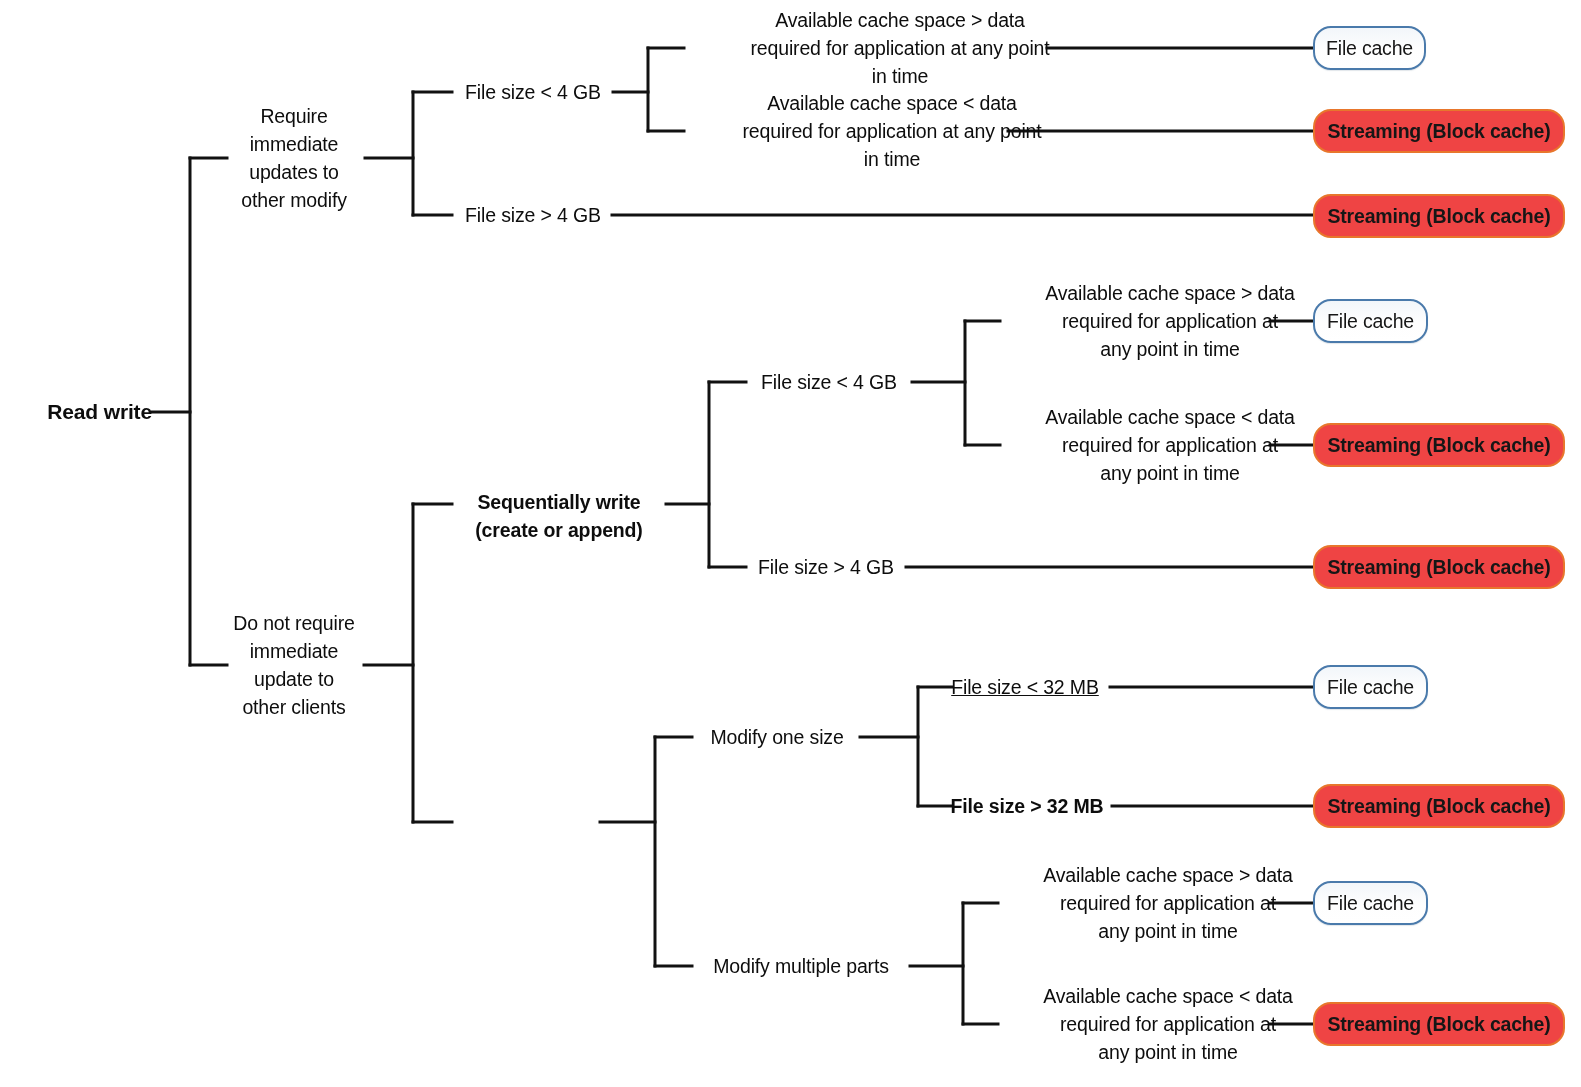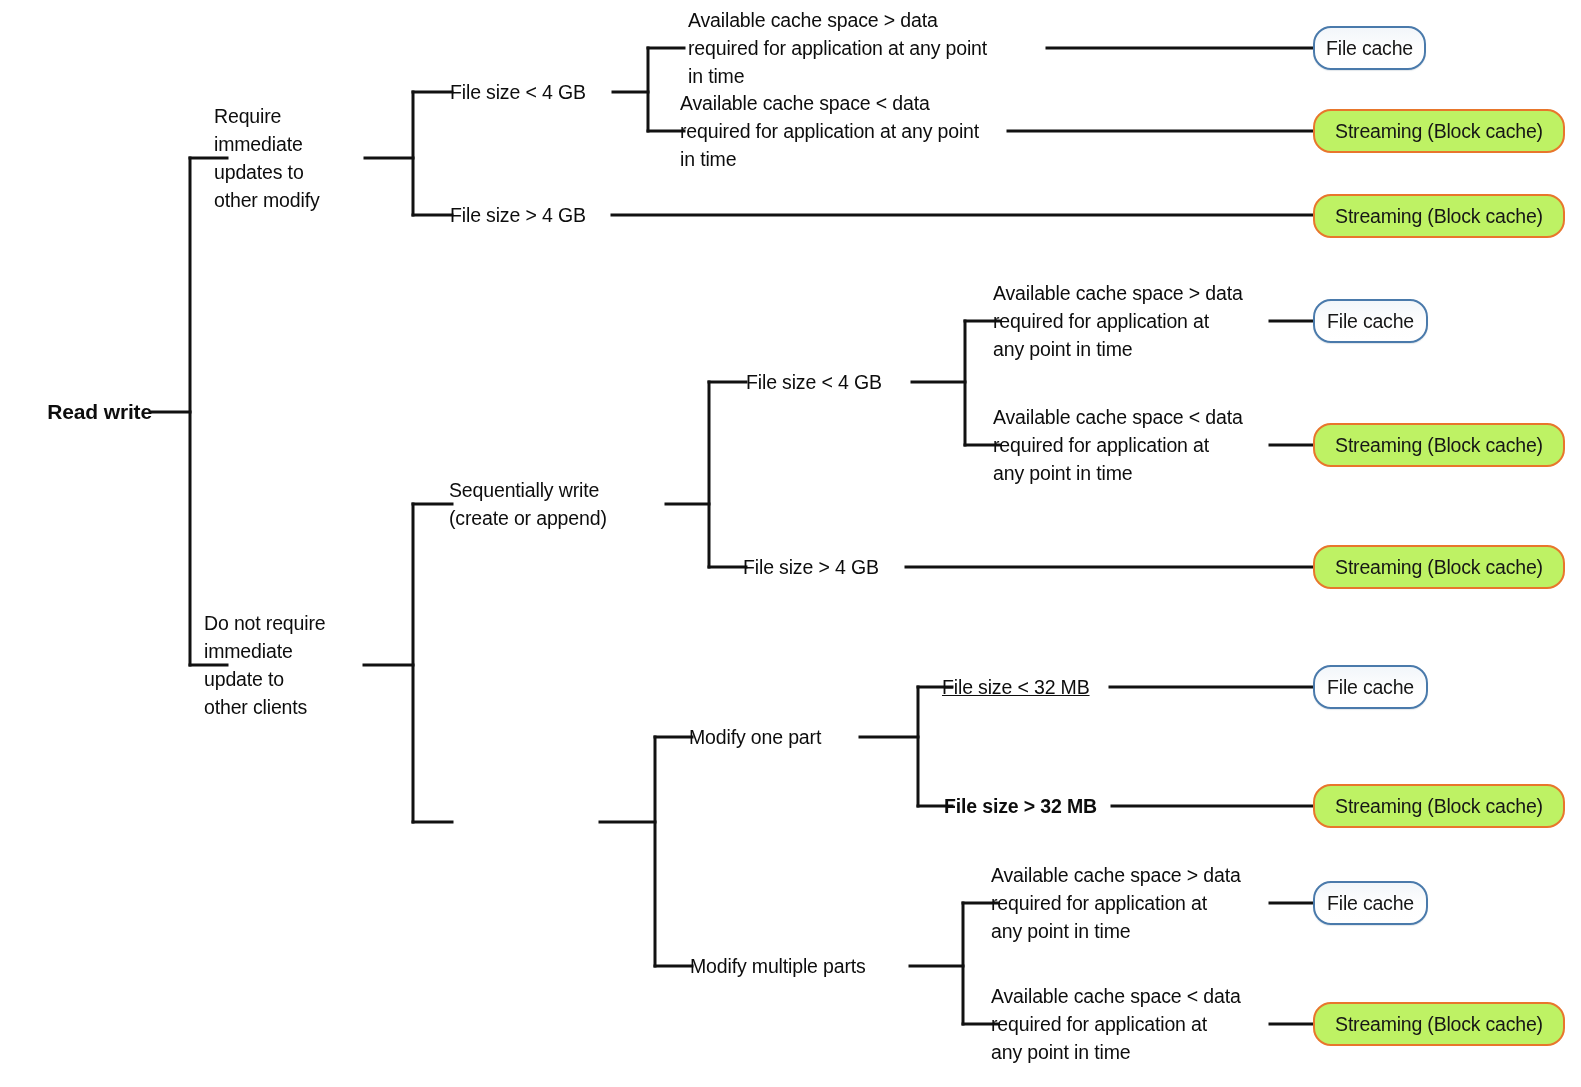--- a/index.html
+++ b/index.html
@@ -27,22 +27,22 @@
   }
   .lbl {
     position: absolute;
     font-family: "Liberation Sans", sans-serif;
     font-size: 19.5px;
     line-height: 28px;
     color: #0d0d0d;
     white-space: pre-line;
     letter-spacing: -0.15px;
   }
-  .lbl.c  { text-align: left; transform: translate(-50%, -50%); }
-  .lbl.l  { text-align: left;   transform: translate(0, -50%); }
+  .lbl.c  { text-align: center; transform: translate(-50%, -50%); }
+  .lbl.l  { text-align: center;   transform: translate(0, -50%); margin-left: 32px; }
   .lbl.r  { text-align: left;  transform: translate(-100%, -50%); }
   .root-label {
     font-weight: bold;
     font-size: 21px;
   }
   .node-box {
     position: absolute;
     box-sizing: border-box;
     transform: translate(0, -50%);
     border-radius: 18px;
@@ -57,21 +57,22 @@
     letter-spacing: -0.2px;
     white-space: nowrap;
   }
   .node-box.file {
     border-color: #4a7aab;
     background: linear-gradient(180deg, #f2f6fa 0%, #fefefe 55%, #ffffff 100%);
     box-shadow: 0 1px 1px rgba(120,140,160,0.22);
   }
   .node-box.stream {
     border-color: #e8762c;
-    background: #bef264;
+    background: #ef4444;
+    font-weight: bold;
   }
 </style>
 </head>
 <body>
 
 <div id="canvas">
 
   <svg id="wires" viewBox="0 0 1581 1087" width="1581" height="1087" xmlns="http://www.w3.org/2000/svg">
     <g fill="none" stroke="#111111" stroke-width="3" stroke-linecap="square">
 
@@ -153,37 +154,37 @@
   <div class="lbl c" style="left:533px; top:215px; width:166px;">File size &gt; 4 GB</div>
 
   <div class="lbl l" style="left:688px; top:48px; width:360px;">Available cache space &gt; data
 required for application at any point
 in time</div>
 
   <div class="lbl l" style="left:680px; top:131px; width:360px;">Available cache space &lt; data
 required for application at any point
 in time</div>
 
-  <div class="lbl c" style="left:559px; top:504px; width:220px;">Sequentially write
+  <div class="lbl c" style="left:559px; top:516px; width:220px;font-weight:bold;">Sequentially write
 (create or append)</div>
 
   <div class="lbl c" style="left:829px; top:382px; width:166px;">File size &lt; 4 GB</div>
 
   <div class="lbl c" style="left:826px; top:567px; width:166px;">File size &gt; 4 GB</div>
 
   <div class="lbl l" style="left:993px; top:321px; width:290px;">Available cache space &gt; data
 required for application at
 any point in time</div>
 
   <div class="lbl l" style="left:993px; top:445px; width:290px;">Available cache space &lt; data
 required for application at
 any point in time</div>
 
 
-  <div class="lbl c" style="left:777px; top:737px; width:176px;">Modify one part</div>
+  <div class="lbl c" style="left:777px; top:737px; width:176px;">Modify one size</div>
 
   <div class="lbl c" style="left:801px; top:966px; width:222px;">Modify multiple parts</div>
 
   <div class="lbl c" style="left:1025px; top:687px; width:166px;text-decoration:underline;">File size &lt; 32 MB</div>
 
   <div class="lbl c" style="left:1027px; top:806px; width:166px;font-weight:bold;">File size &gt; 32 MB</div>
 
   <div class="lbl l" style="left:991px; top:903px; width:290px;">Available cache space &gt; data
 required for application at
 any point in time</div>

